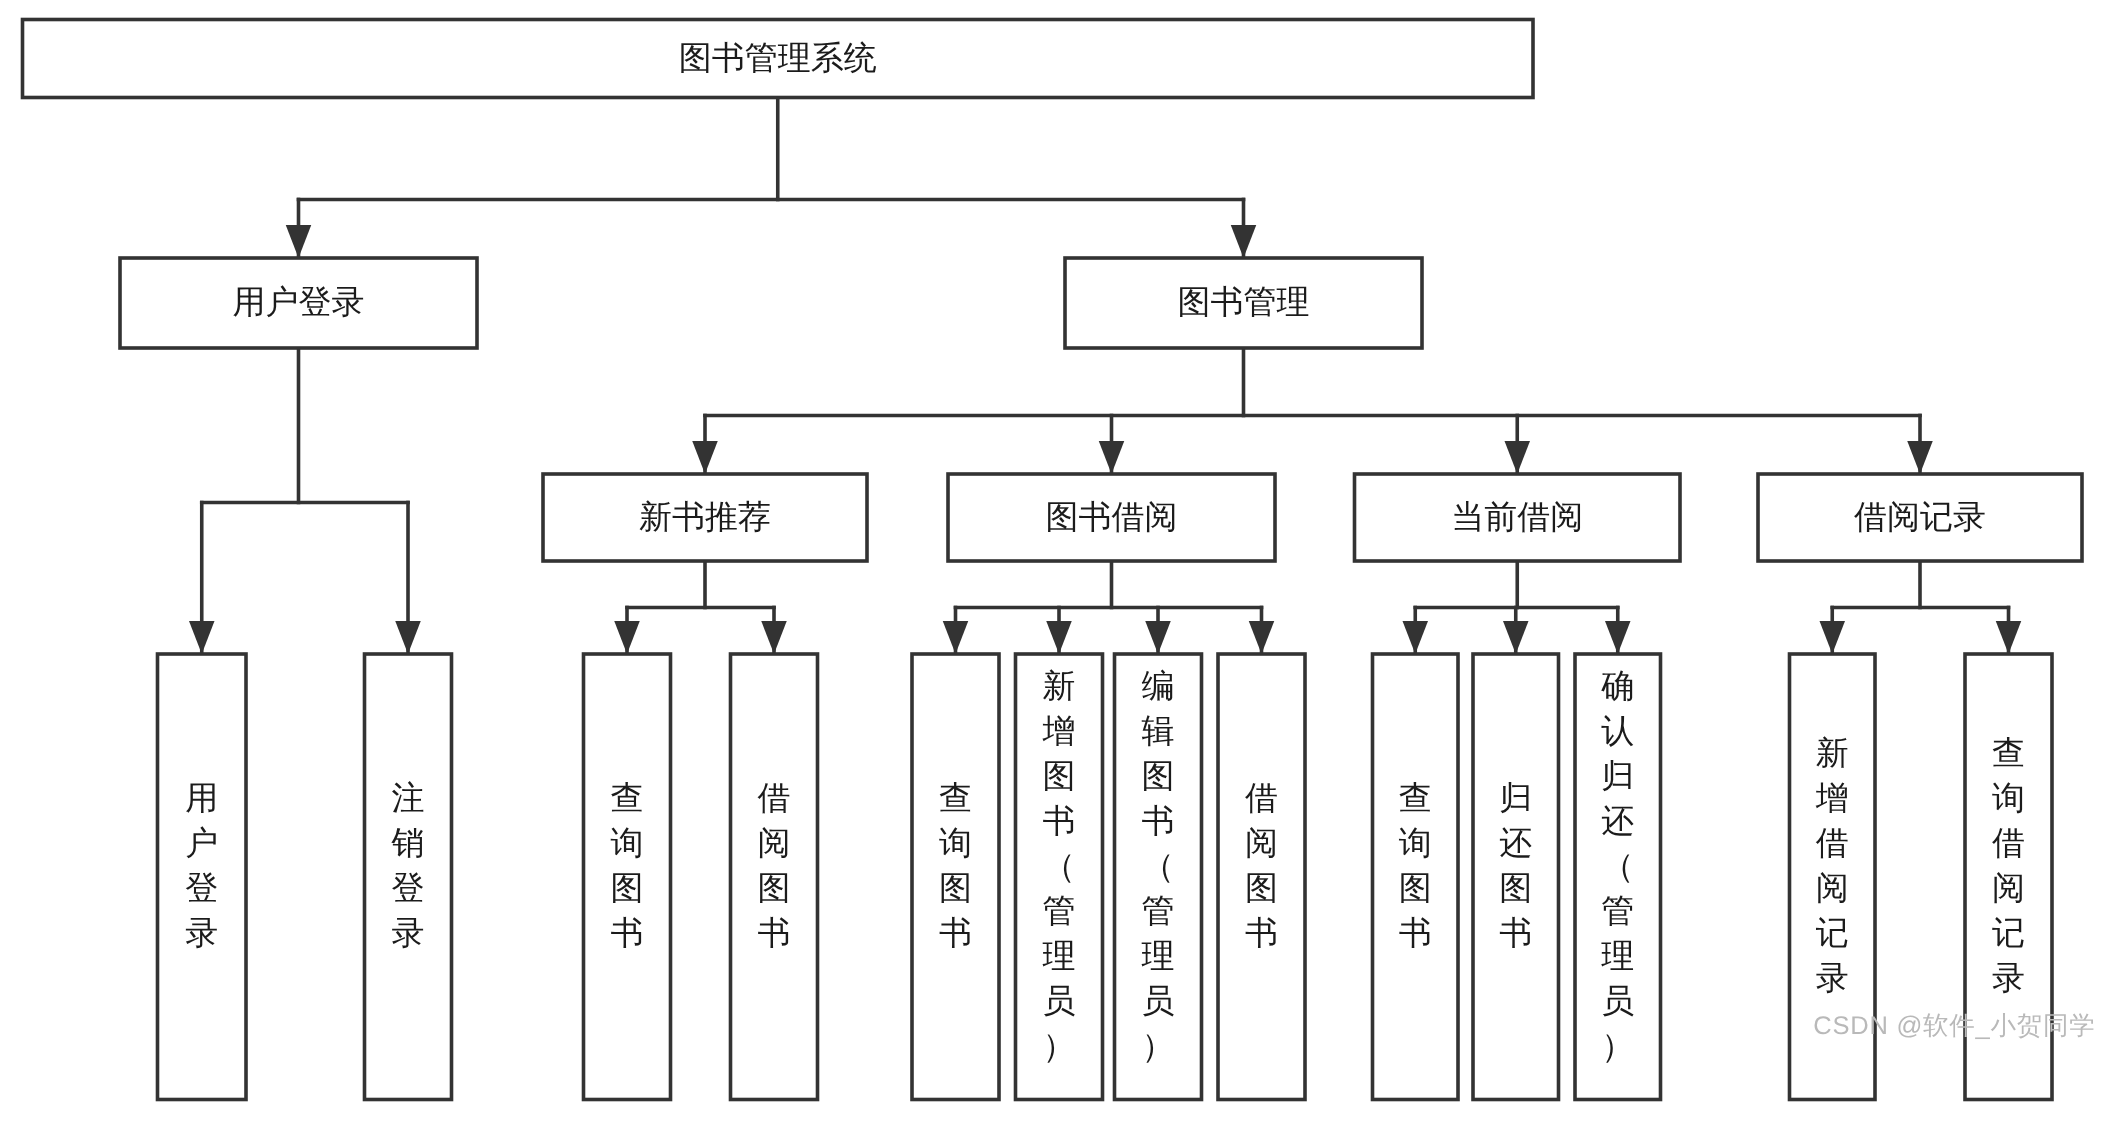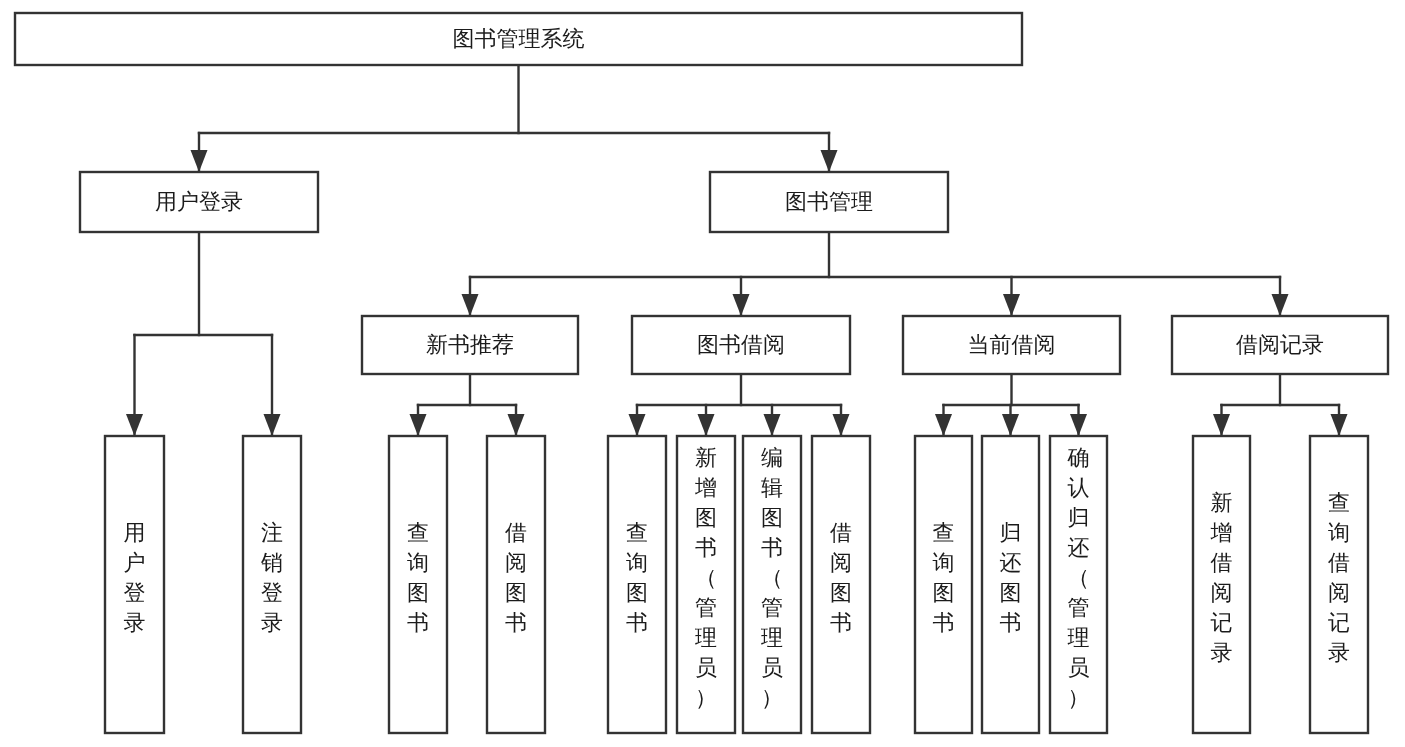--- a/index.html
+++ b/index.html
@@ -203,13 +203,14 @@
           <rect x="1193" y="436" width="57" height="297" class="node-rect"></rect>
           <text class="node-label-v"><tspan x="1221.5" y="509.5">新</tspan><tspan x="1221.5" y="539.5">增</tspan><tspan x="1221.5" y="569.5">借</tspan><tspan x="1221.5" y="599.5">阅</tspan><tspan x="1221.5" y="629.5">记</tspan><tspan x="1221.5" y="659.5">录</tspan></text>
         </g>
         <g>
           <rect x="1310" y="436" width="58" height="297" class="node-rect"></rect>
           <text class="node-label-v"><tspan x="1339" y="509.5">查</tspan><tspan x="1339" y="539.5">询</tspan><tspan x="1339" y="569.5">借</tspan><tspan x="1339" y="599.5">阅</tspan><tspan x="1339" y="629.5">记</tspan><tspan x="1339" y="659.5">录</tspan></text>
         </g>
       </g>
   </svg>
 
+  <div class="watermark">CSDN @软件_小贺同学</div>
 </div>
 
 </body></html>

